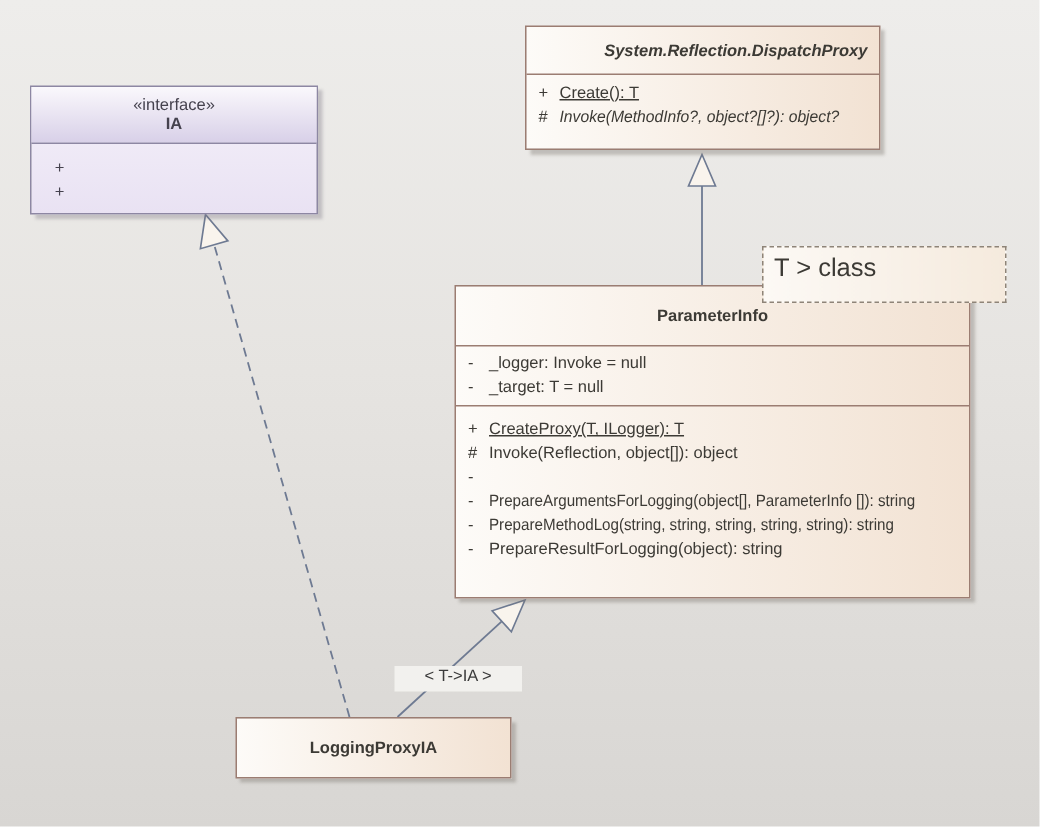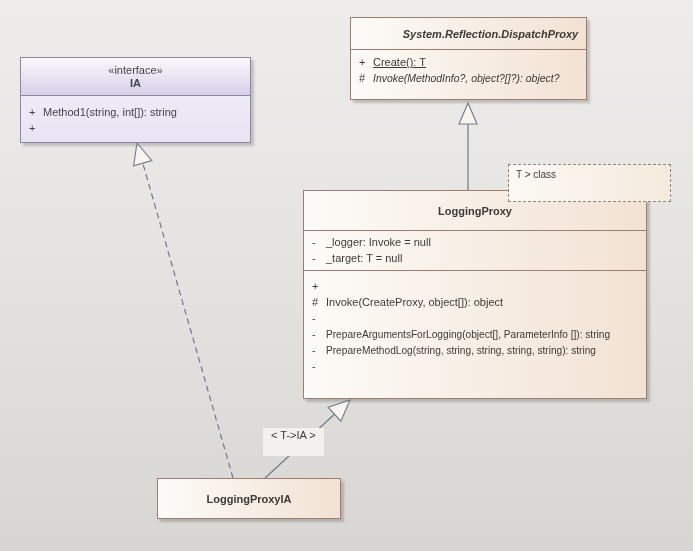--- a/index.html
+++ b/index.html
@@ -43,21 +43,21 @@
   }
   .hdrif {
     display:flex; flex-direction:column; align-items:center; justify-content:center;
     border-bottom:1px solid #8d87a3;
     background:linear-gradient(180deg,#faf8fc 0%,#d8d0e8 100%);
   }
   .stereo { font-size:11px; }
   .cname { font-weight:bold; margin-top:1px; }
 
   
-  #ia   { left:20px;  top:57px;  width:231px; height:86px; }
+  #ia   { left:20px;  top:57px;  width:192px; height:86px;text-align:right; }
   #ia .hdrif { height:38px; }
   #ia .comp { padding-top:8px; }
 
   #dp   { left:350px; top:17px;  width:237px; height:83px; }
   #dp .hdr { height:32px; font-style:italic;padding-left:44px; }
   #dp .comp { padding-top:4px; }
 
   #lp   { left:303px; top:190px; width:344px; height:209px; }
   #lp .hdr { height:40px; }
   #lp .attrs { height:40px; border-bottom:1px solid #9b7d72; padding-top:3px; }
@@ -65,26 +65,26 @@
 
   #lpia {
     left:157px; top:478px; width:184px; height:41px;
     display:flex; align-items:center; justify-content:center; font-weight:bold;
   }
 
   #tmpl {
     position:absolute; left:508px; top:164px; width:163px; height:38px;
     border:1px dashed #8e8478;
     background:linear-gradient(90deg,#fcf9f5 0%,#f5eadd 100%);
-    padding:4px 0 0 7px; font-size:10px; color:#3c3a35; z-index:5;
+    padding:4px 0 0 7px; font-size:17px; color:#3c3a35; z-index:5;
   }
 
   #bindlabel {
-    position:absolute; left:263px; top:428px; z-index:6;
-    background:#f2f1ee; padding:0 8px; height:28px; line-height:15px;
+    position:absolute; left:263px; top:444px; z-index:6;
+    background:#f2f1ee; padding:0 20px; height:17px; line-height:15px;
     font-size:11px; color:#3b3b3b;
   }
 </style>
 </head>
 <body>
 
 <div class="canvas">
 
   <svg class="wires" viewBox="0 0 693 551" xmlns="http://www.w3.org/2000/svg">
 
@@ -105,21 +105,20 @@
   </svg>
 
   <div class="cls purple" id="ia">
     <div class="hdrif">
       <div class="stereo">«interface»</div>
       <div class="cname">IA</div>
     </div>
     <div class="comp">
       <div class="mrow">
         <span class="vis">+</span>
-        <span class="txt">Method1(string, int[]): string</span>
       </div>
       <div class="mrow">
         <span class="vis">+</span>
       </div>
     </div>
   </div>
 
   <div class="cls cream" id="dp">
     <div class="hdr">
       <span class="cname">System.Reflection.DispatchProxy</span>
@@ -131,53 +130,55 @@
       </div>
       <div class="mrow">
         <span class="vis">#</span>
         <span class="txt i sq95">Invoke(MethodInfo?, object?[]?): object?</span>
       </div>
     </div>
   </div>
 
   <div class="cls cream" id="lp">
     <div class="hdr">
-      <span class="cname">LoggingProxy</span>
+      <span class="cname">ParameterInfo</span>
     </div>
     <div class="attrs">
       <div class="mrow">
         <span class="vis">-</span>
         <span class="txt">_logger: Invoke = null</span>
       </div>
       <div class="mrow">
         <span class="vis">-</span>
         <span class="txt">_target: T = null</span>
       </div>
     </div>
     <div class="methods">
       <div class="mrow">
         <span class="vis">+</span>
+        <span class="txt u">CreateProxy(T, ILogger): T</span>
       </div>
       <div class="mrow">
         <span class="vis">#</span>
-        <span class="txt">Invoke(CreateProxy, object[]): object</span>
+        <span class="txt">Invoke(Reflection, object[]): object</span>
       </div>
       <div class="mrow">
         <span class="vis">-</span>
       </div>
       <div class="mrow">
         <span class="vis">-</span>
         <span class="txt sq92">PrepareArgumentsForLogging(object[], ParameterInfo []): string</span>
       </div>
       <div class="mrow">
         <span class="vis">-</span>
         <span class="txt sq92">PrepareMethodLog(string, string, string, string, string): string</span>
       </div>
       <div class="mrow">
         <span class="vis">-</span>
+        <span class="txt">PrepareResultForLogging(object): string</span>
       </div>
     </div>
   </div>
 
   <div id="tmpl">
     <span>T &gt; class</span>
   </div>
 
   <div class="cls cream" id="lpia">
     <span class="cname">LoggingProxyIA</span>

